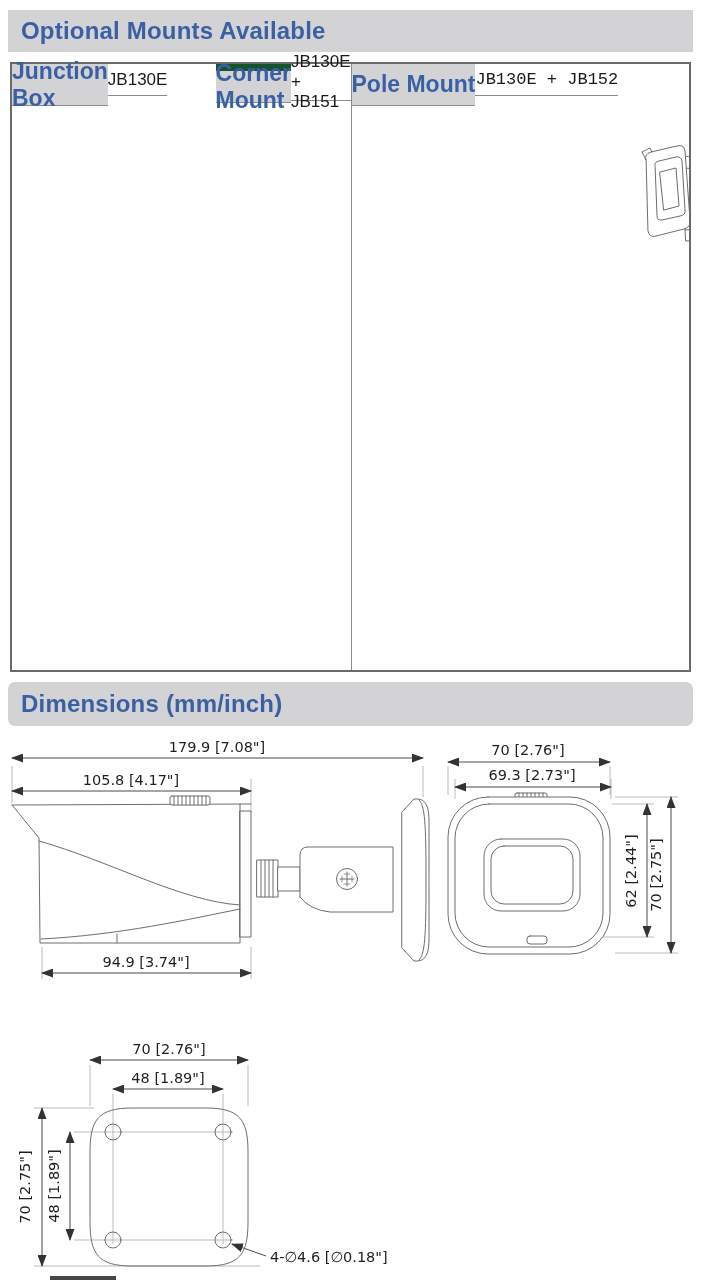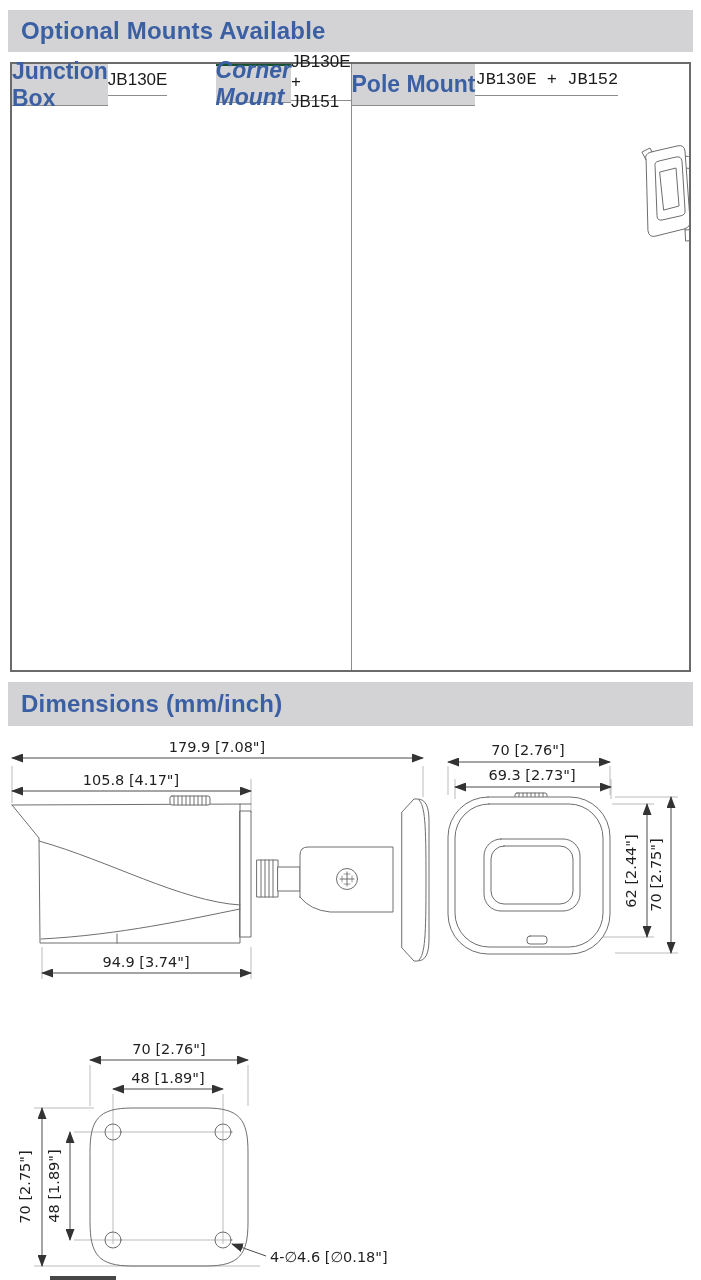--- a/index.html
+++ b/index.html
@@ -11,21 +11,21 @@
   .mounts-table{position:absolute;left:10px;top:62px;width:681px;height:610px;
         border:2px solid #6a6a6a;box-sizing:border-box;display:flex;}
   .tcol{width:50%;display:flex;flex-direction:row;box-sizing:border-box;}
   .tcol-right{border-left:1px solid #8c8c8c;}
   .cell-header{background:var(--bar-bg,#d3d3d5);border-bottom:1px solid #8c8c8c;
         display:flex;align-items:center;justify-content:center;box-sizing:border-box;}
   .cell-header span{color:var(--accent,#3a5fa3);font-weight:bold;font-size:23px;}
   .cell-model{border-bottom:1px solid #8c8c8c;display:flex;align-items:center;justify-content:center;
         box-sizing:border-box;font-size:17px;color:#1a1a1a;}
   .cell-image{position:relative;overflow:hidden;background:#fff;}
-  .corner-header{border-top:2px solid #14532d;font-style:italic;}
+  .corner-header{border-top:7px solid #14532d;}
   .dim-svg{position:absolute;}
   svg text{fill:#1f1f1f;font-family:"DejaVu Sans","Liberation Sans",sans-serif;font-size:14.5px;}
   .draw{stroke:#6e6e6e;stroke-width:1;fill:none;stroke-linejoin:round;stroke-linecap:round;}
   .fillw{fill:#fff;}
   .dim{stroke:#4a4a4a;stroke-width:1;fill:none;}
   .ext{stroke:#b3b3b3;stroke-width:0.9;fill:none;}
   .cutoff-bar{position:absolute;left:50px;top:1276px;width:66px;height:4px;background:#474747;}
 </style>
 </head>
 <body>
@@ -159,21 +159,21 @@
             <path class="fillw" d="M28,96 Q26,90 33,88 L59,82 Q66,80 67,87 L72,156 Q73,163 66,165 L38,172 Q31,174 30,167 Z"></path>
             <path d="M37,102 Q36,98 41,97 L58,93 Q63,92 64,97 L67,146 Q68,151 62,152 L44,156 Q39,157 39,152 Z"></path>
             <path d="M42,108 L58,104 L61,142 L46,146 Z"></path>
             <path d="M28,96 L24,88 L32,84 L34,88"></path>
           </g>
         </svg>
       </div>
     </div>
   </div>
 
-  <div class="section-bar" style="top:682px;height:44px;">
+  <div class="section-bar" style="top:682px;height:44px;border-radius:7px;">
     <span class="bar-title">Dimensions (mm/inch)</span>
   </div>
 
   <svg class="dim-svg" style="left:10px;top:733px;" width="430" height="267" viewBox="0 0 430 267">
     <g class="ext">
       <line x1="2" y1="33" x2="2" y2="70"></line>
       <line x1="413" y1="33" x2="413" y2="64"></line>
       <line x1="241" y1="46" x2="241" y2="80"></line>
       <line x1="32" y1="214" x2="32" y2="246"></line>
       <line x1="241" y1="214" x2="241" y2="246"></line>

